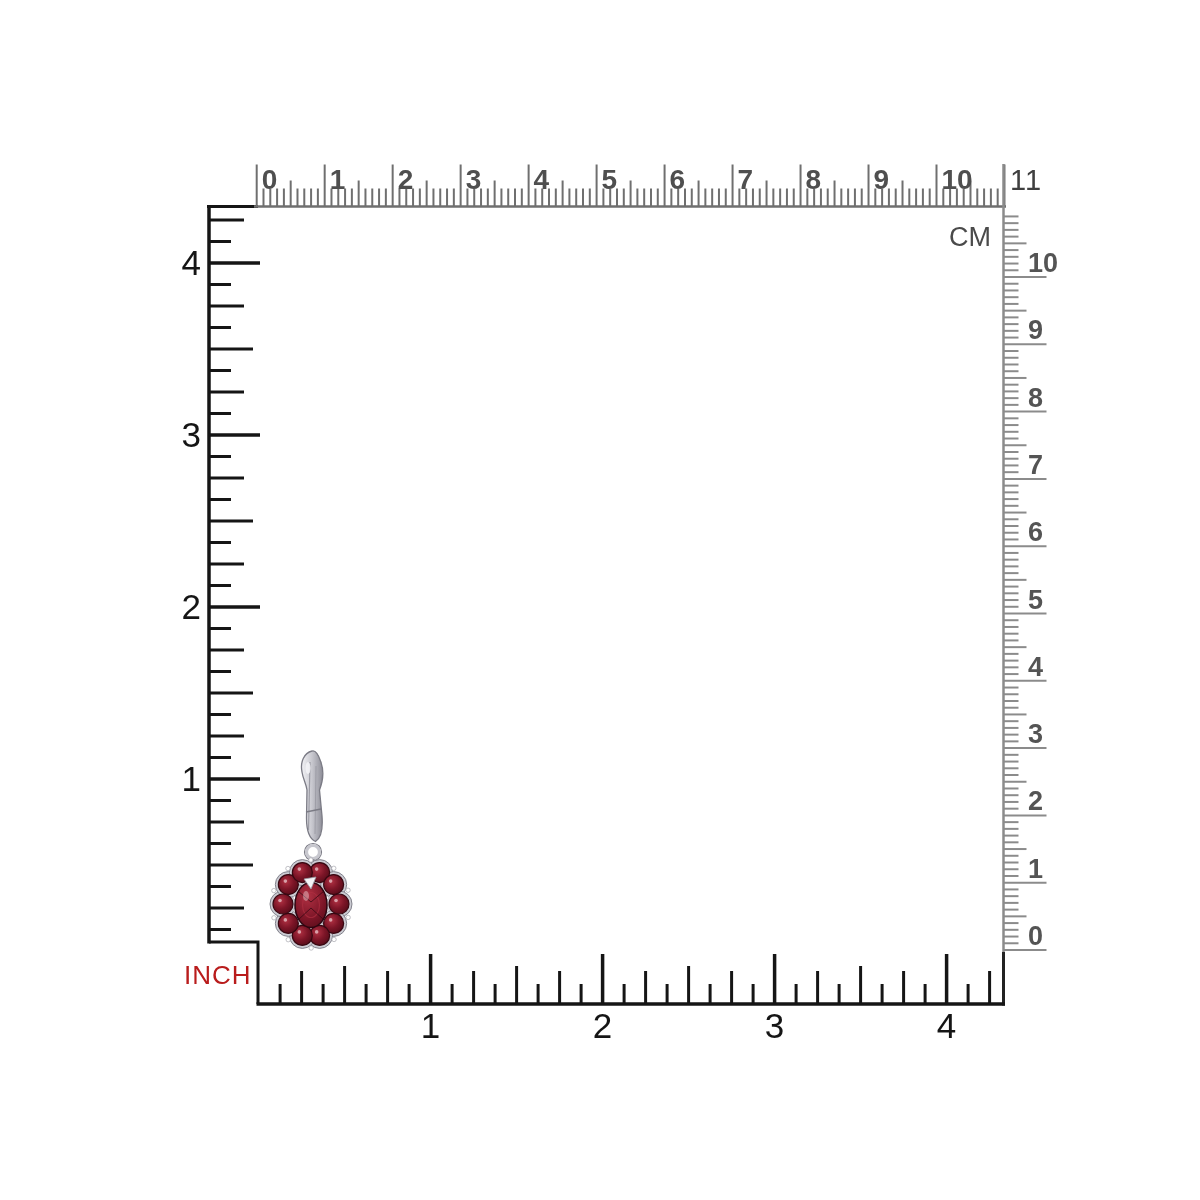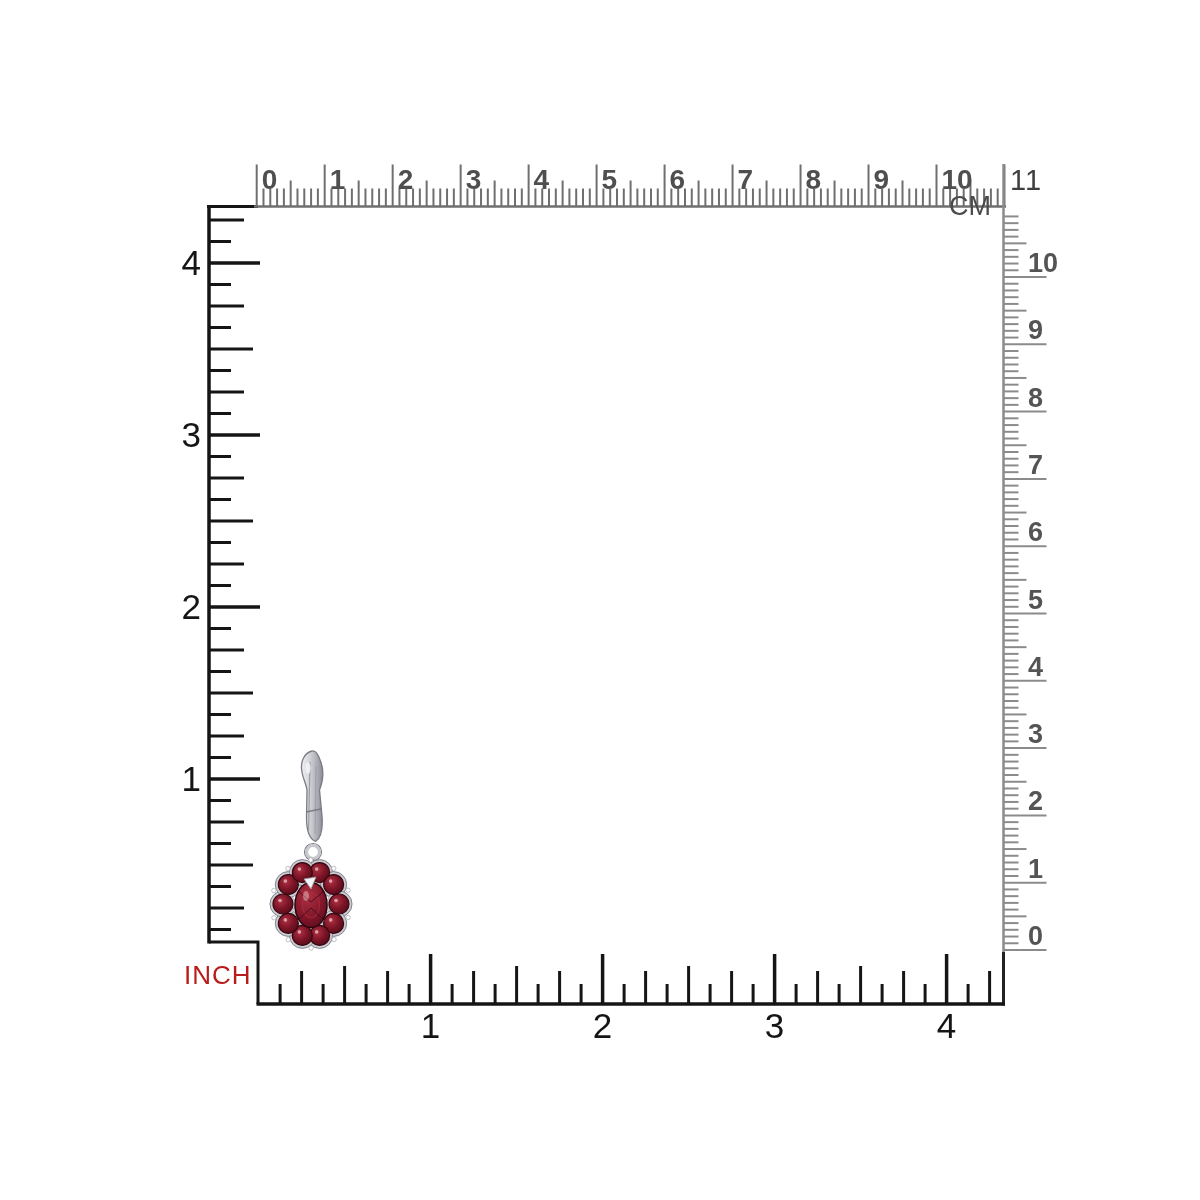--- a/index.html
+++ b/index.html
@@ -1,20 +1,20 @@
 <!DOCTYPE html>
 <html><head>
 <meta charset="utf-8">
 <style>
   html,body{margin:0;padding:0;background:#ffffff;}
   #canvas{position:relative;width:1200px;height:1200px;background:#ffffff;overflow:hidden;
           font-family:"Liberation Sans","DejaVu Sans",sans-serif;}
   #chart-svg{position:absolute;left:0;top:0;}
   .unit-label{position:absolute;font-family:"Liberation Sans","DejaVu Sans",sans-serif;font-weight:normal;line-height:1;}
-  #label-cm{left:949px;top:193px;font-size:27px;color:#4a4a4a;text-align:center;}
+  #label-cm{left:949px;top:224px;font-size:27px;color:#4a4a4a;text-align:center;}
   #label-inch{left:184px;top:962px;font-size:26px;color:#b91c1c;letter-spacing:1px;}
   #label-11{left:1010px;top:166px;font-size:29px;color:#3f3f3f;letter-spacing:1px;}
   text{font-family:"Liberation Sans","DejaVu Sans",sans-serif;}
 </style>
 </head>
 <body>
 
 <div id="canvas">
   <svg id="chart-svg" width="1200" height="1200" viewBox="0 0 1200 1200">
       <g>

